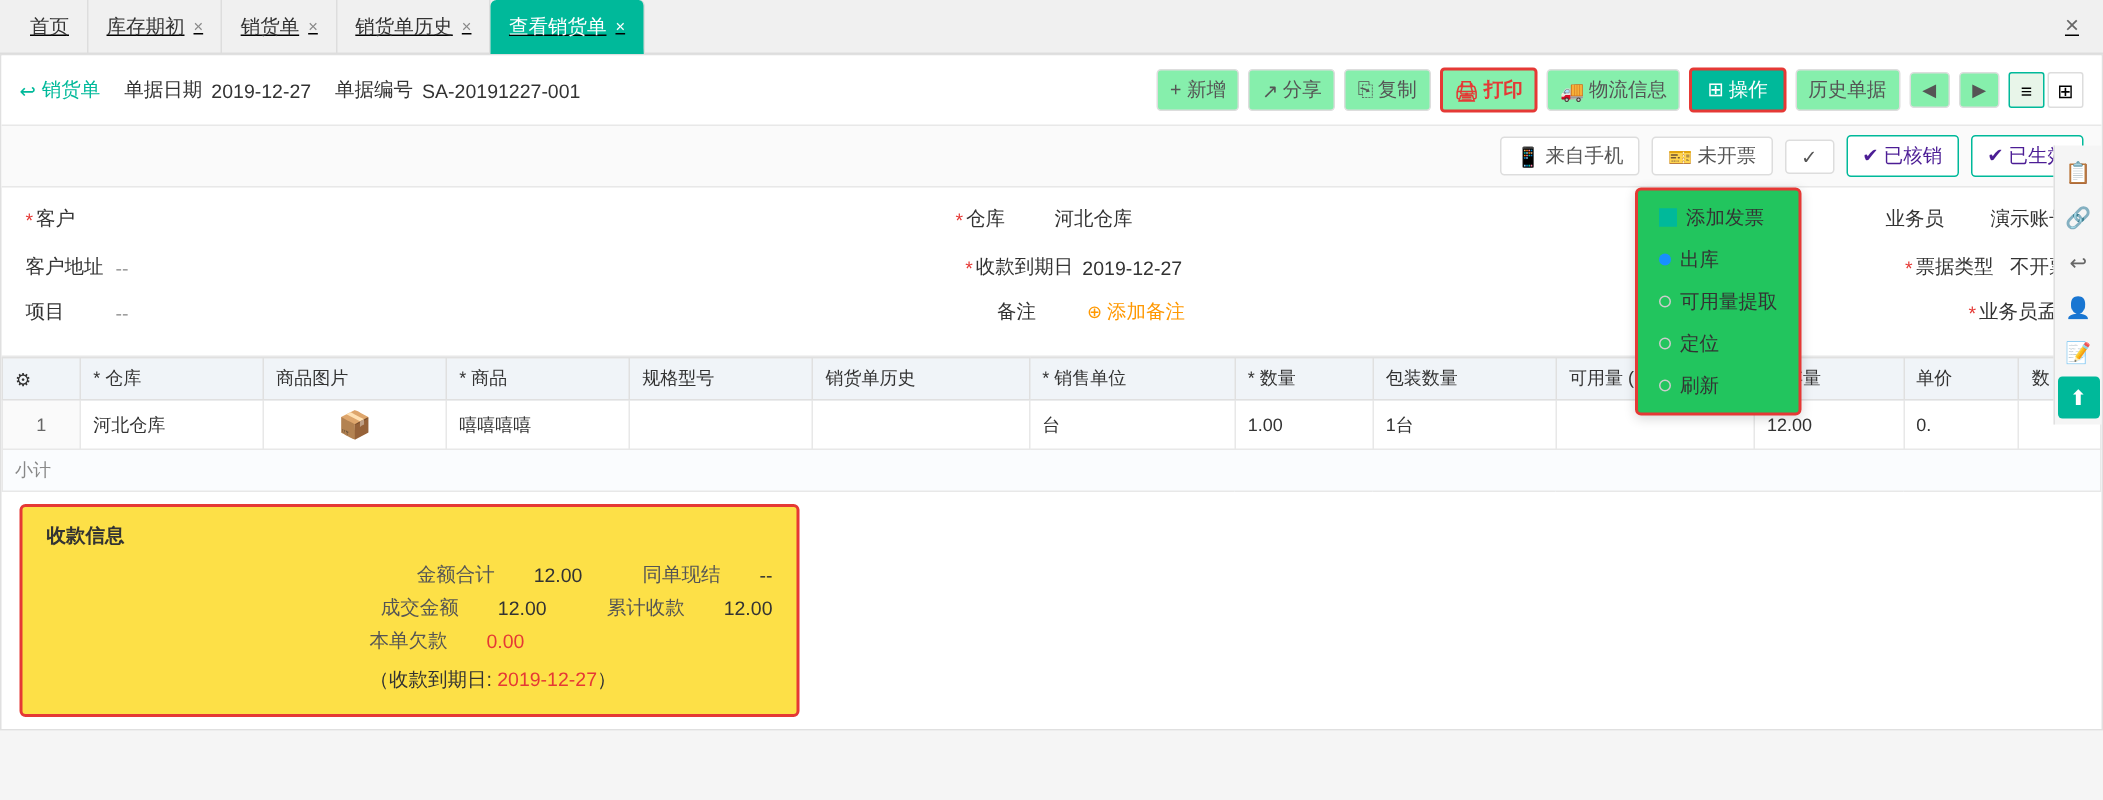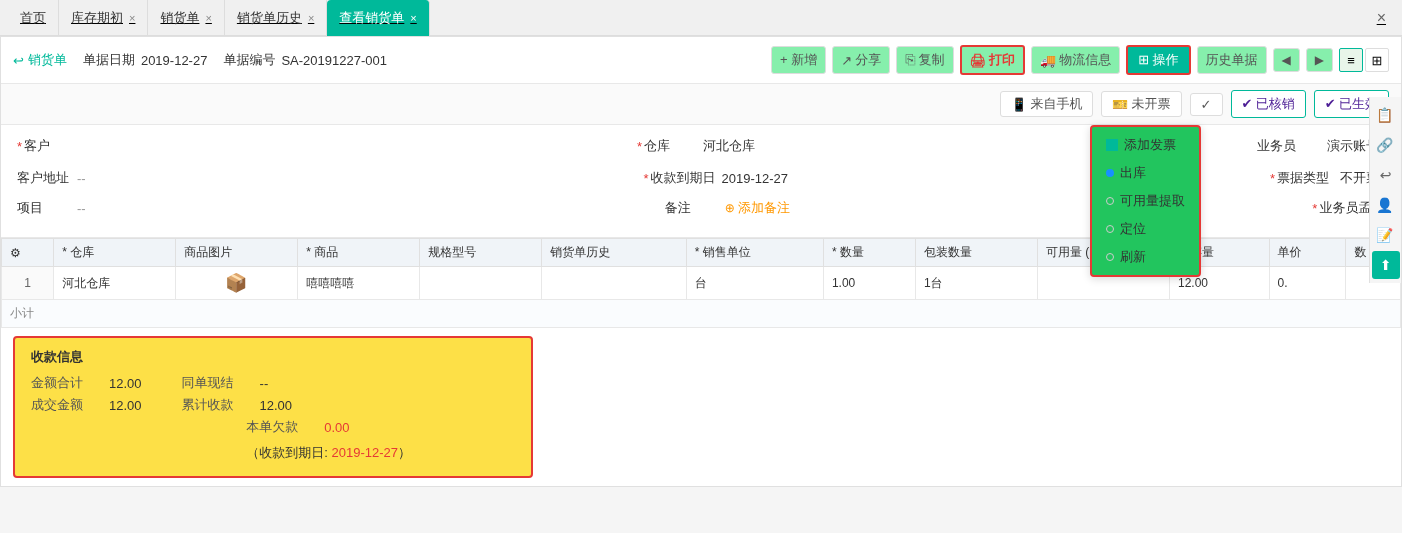--- a/index.html
+++ b/index.html
@@ -68,21 +68,21 @@
     td { border: 1px solid #e8e8e8; padding: 5px 8px; font-size: 12px; color: #333; }
     .row-num { text-align: center; color: #666; background: #fafafa; }
     .subtotal-row td { background: #fafcfe; color: #888; }
 
     
     .bottom-summary {
       border: 2px solid #e53935; border-radius: 4px; margin: 8px 12px;
       padding: 10px 16px; background: #fde047; max-width: 520px;
     }
     .summary-title { font-weight: bold; font-size: 13px; margin-bottom: 8px; color: #333; }
-    .summary-row { display: flex; gap: 40px; margin-bottom: 4px; align-items: center; }
+    .summary-row { display: flex; gap: 40px; margin-bottom: 4px; align-items: center; justify-content: flex-end; }
     .summary-label { color: #555; min-width: 70px; }
     .summary-value { color: #333; }
     .summary-value.red { color: #e53935; }
 
     
     .dropdown-menu {
       position: absolute; top: 88px; right: 200px; background: #22c55e;
       border: 2px solid #e53935; border-radius: 4px; padding: 4px 0;
       z-index: 100; min-width: 100px; box-shadow: 0 2px 8px rgba(0,0,0,0.15);
     }

